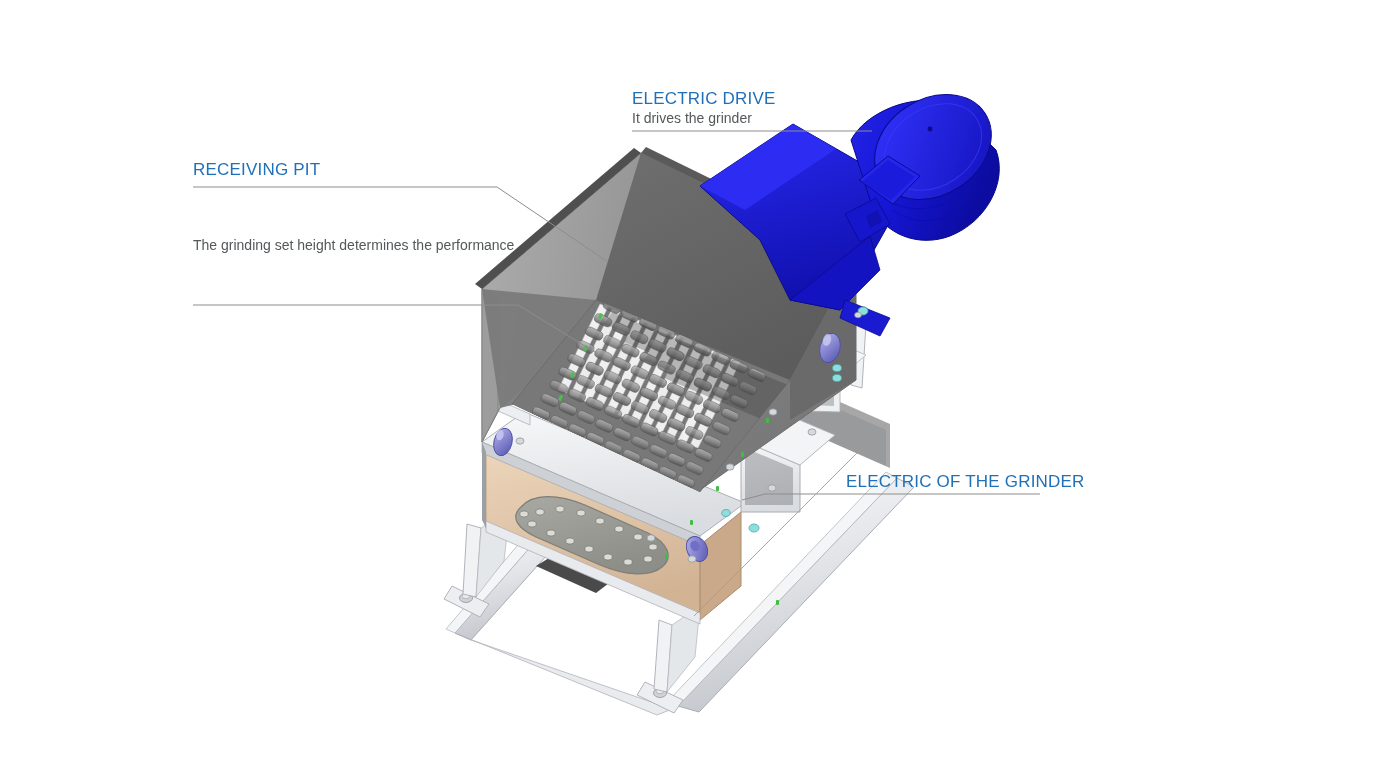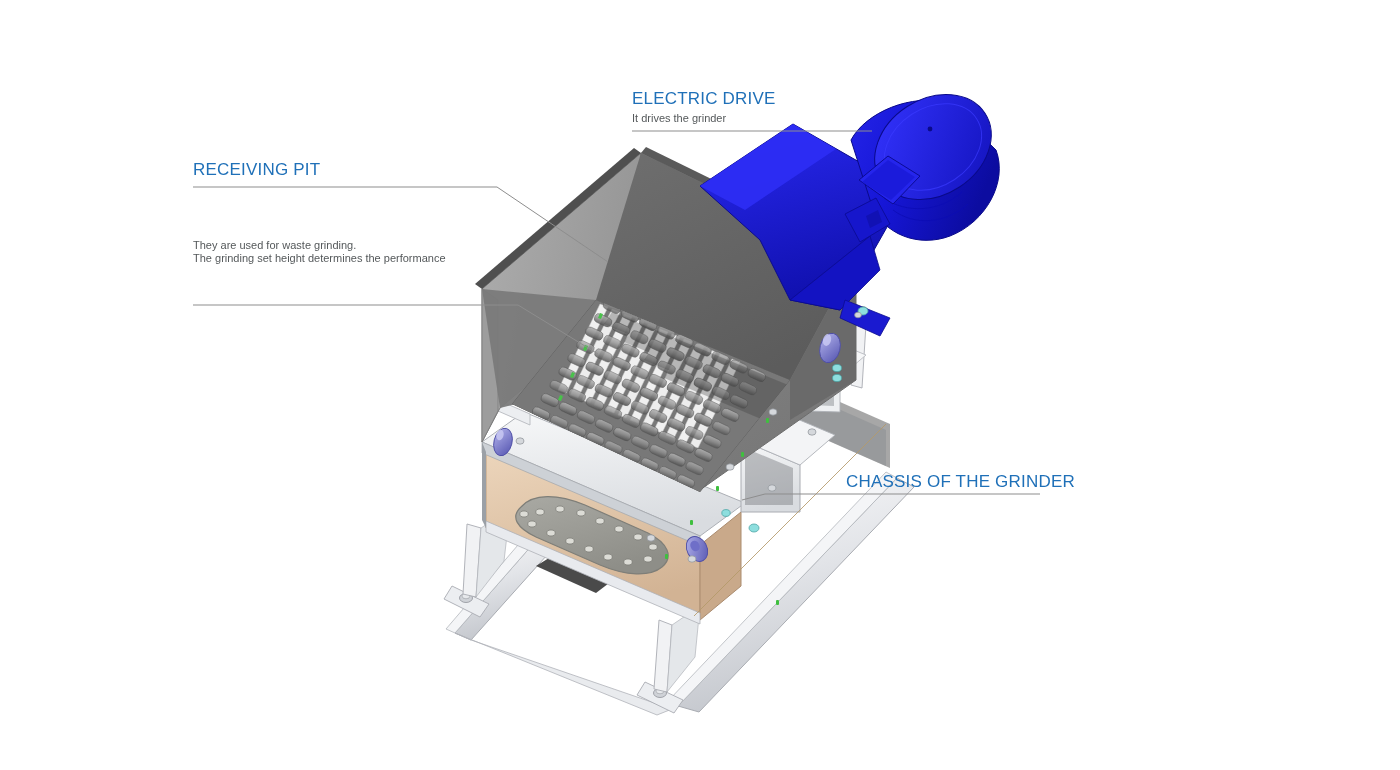--- a/index.html
+++ b/index.html
@@ -16,21 +16,21 @@
   .callout .title{
     color:#1f70b8;
     font-size:17px;
     letter-spacing:.2px;
     line-height:20px;
     white-space:nowrap;
     font-weight:400;
   }
   .callout .body{
     color:#54585a;
-    font-size:11px;
+    font-size:14px;
     line-height:12.6px;
     white-space:nowrap;
     margin-top:3px;
   }
   .callout .body div{white-space:nowrap;}
 
   #c-electric{left:632px;top:89px;}
   #c-receiving{left:193px;top:160px;}
   #c-grinding{left:193px;top:236px;}
   #c-chassis{left:846px;top:472px;}
@@ -448,22 +448,21 @@
       <div>It drives the grinder</div>
     </div>
   </div>
 
   <div class="callout" id="c-receiving">
     <div class="title">RECEIVING PIT</div>
   </div>
 
   <div class="callout" id="c-grinding">
     <div class="body">
-      <div>They are used for waste grinding.</div>
       <div>The grinding set height determines the performance</div>
     </div>
   </div>
 
   <div class="callout" id="c-chassis">
-    <div class="title">CHASSIS OF THE GRINDER</div>
+    <div class="title">ELECTRIC OF THE GRINDER</div>
   </div>
 
 </div>
 
 </body></html>

